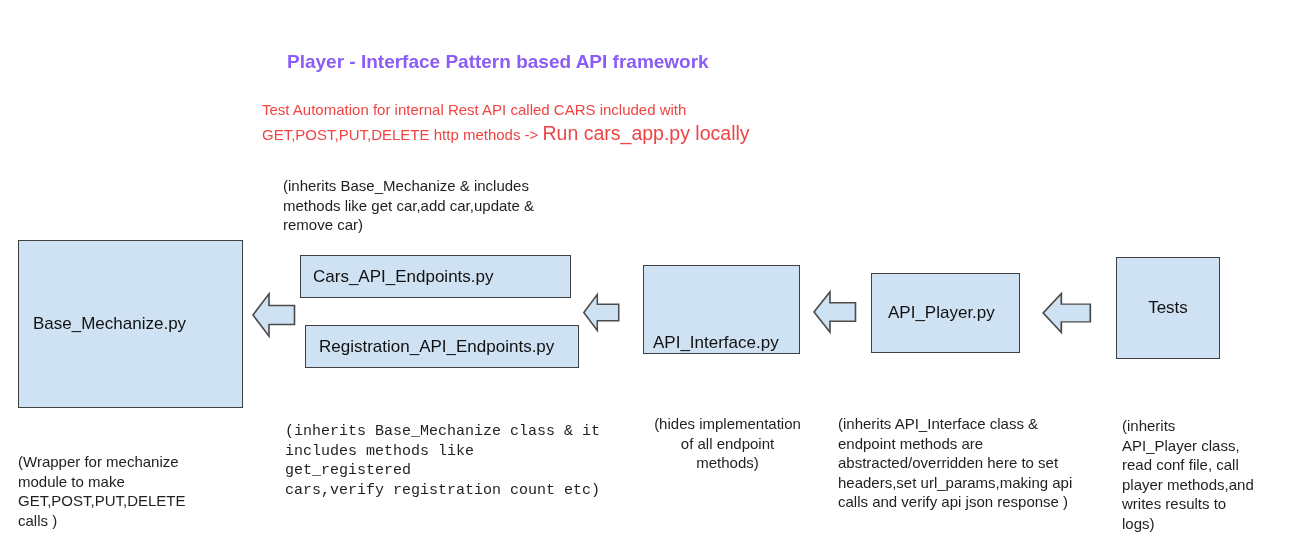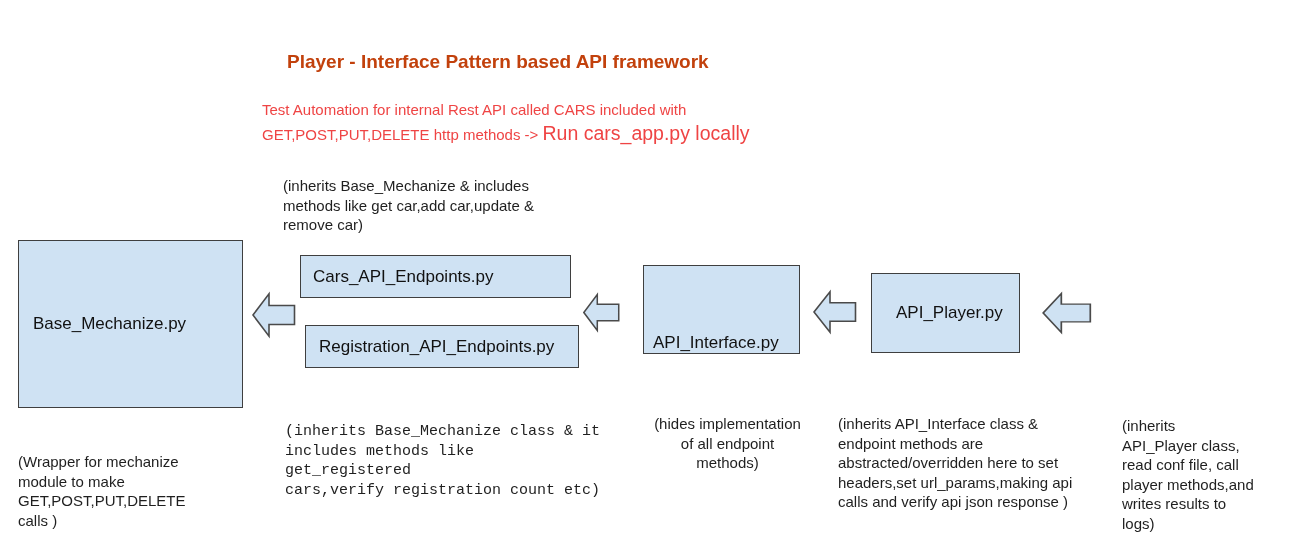--- a/index.html
+++ b/index.html
@@ -15,21 +15,21 @@
     background: #ffffff;
     overflow: hidden;
     color: #1a1a1a;
   }
   .title {
     position: absolute;
     left: 287px;
     top: 51px;
     font-size: 19px;
     font-weight: 700;
-    color: #c2410c;
+    color: #8b5cf6;
     white-space: nowrap;
   }
   .subtitle {
     position: absolute;
     left: 262px;
     top: 100px;
     color: #ef4444;
   }
   .subtitle .line1 {
     font-size: 15px;
@@ -69,21 +69,21 @@
   .arrow svg {
     display: block;
     width: 100%;
     height: 100%;
   }
   
   #box-base        { left: 18px;   top: 240px; width: 225px; height: 168px; padding-left: 14px; }
   #box-cars        { left: 300px;  top: 255px; width: 271px; height: 43px;  padding-left: 12px; }
   #box-reg         { left: 305px;  top: 325px; width: 274px; height: 43px;  padding-left: 13px; }
   #box-interface   { left: 643px;  top: 265px; width: 157px; height: 89px;  padding-left: 9px; align-items: flex-end;  }
-  #box-player      { left: 871px;  top: 273px; width: 149px; height: 80px;  padding-left: 24px;  }
+  #box-player      { left: 871px;  top: 273px; width: 149px; height: 80px;  padding-left: 16px;  }
   #box-tests       { left: 1116px; top: 257px; width: 104px; height: 102px; justify-content: center; }
   #arrow-1 { left: 252px;  top: 291px; width: 44px; height: 48px; }
   #arrow-2 { left: 583px;  top: 292px; width: 37px; height: 41px; }
   #arrow-3 { left: 813px;  top: 289px; width: 44px; height: 46px; }
   #arrow-4 { left: 1042px; top: 291px; width: 50px; height: 44px; }
   #note-cars-top  { left: 283px;  top: 176px; width: 285px; }
   #note-base      { left: 18px;   top: 440px; width: 250px; margin-top: 12px; }
   #note-endpoints { left: 285px;  top: 422px; width: 320px; font-family: Liberation Mono, monospace; }
   #note-interface { left: 625px;  top: 414px; width: 205px; text-align: center; }
   #note-player    { left: 838px;  top: 414px; width: 295px; }
@@ -118,20 +118,23 @@
   </div>
 
   <div class="box" id="box-interface">
     <span>API_Interface.py</span>
   </div>
 
   <div class="box" id="box-player">
     <span>API_Player.py</span>
   </div>
 
+  <div class="box" id="box-tests">
+    <span>Tests</span>
+  </div>
 
   <div class="arrow" id="arrow-1">
     <svg viewBox="0 0 44 50" preserveAspectRatio="none">
       <polygon points="1,25 17,3 17,15 42.5,15 42.5,35 17,35 17,47" fill="#cfe2f3" stroke="#4a4a4a" stroke-width="1.6" stroke-linejoin="miter"></polygon>
     </svg>
   </div>
 
   <div class="arrow" id="arrow-2">
     <svg viewBox="0 0 44 50" preserveAspectRatio="none">
       <polygon points="1,25 17,3 17,15 42.5,15 42.5,35 17,35 17,47" fill="#cfe2f3" stroke="#4a4a4a" stroke-width="1.8" stroke-linejoin="miter"></polygon>

